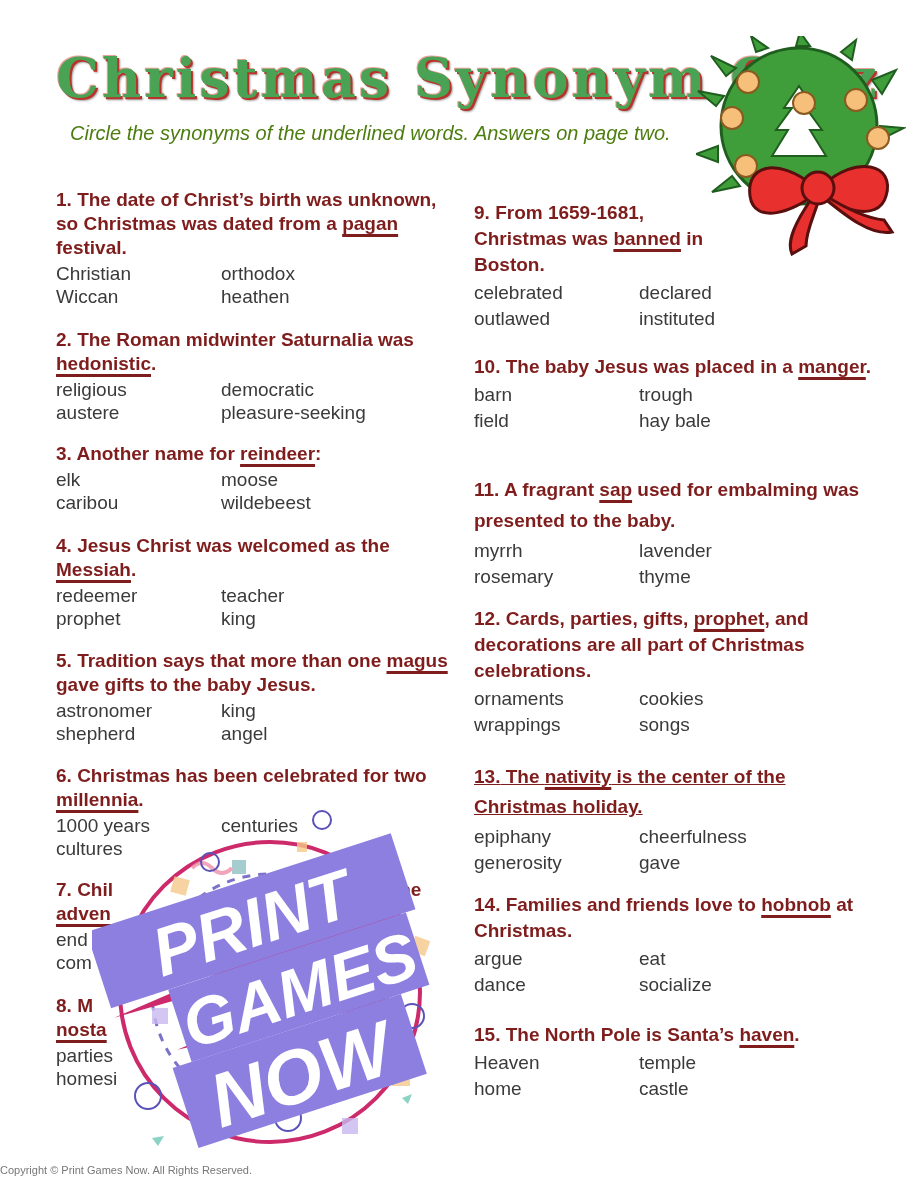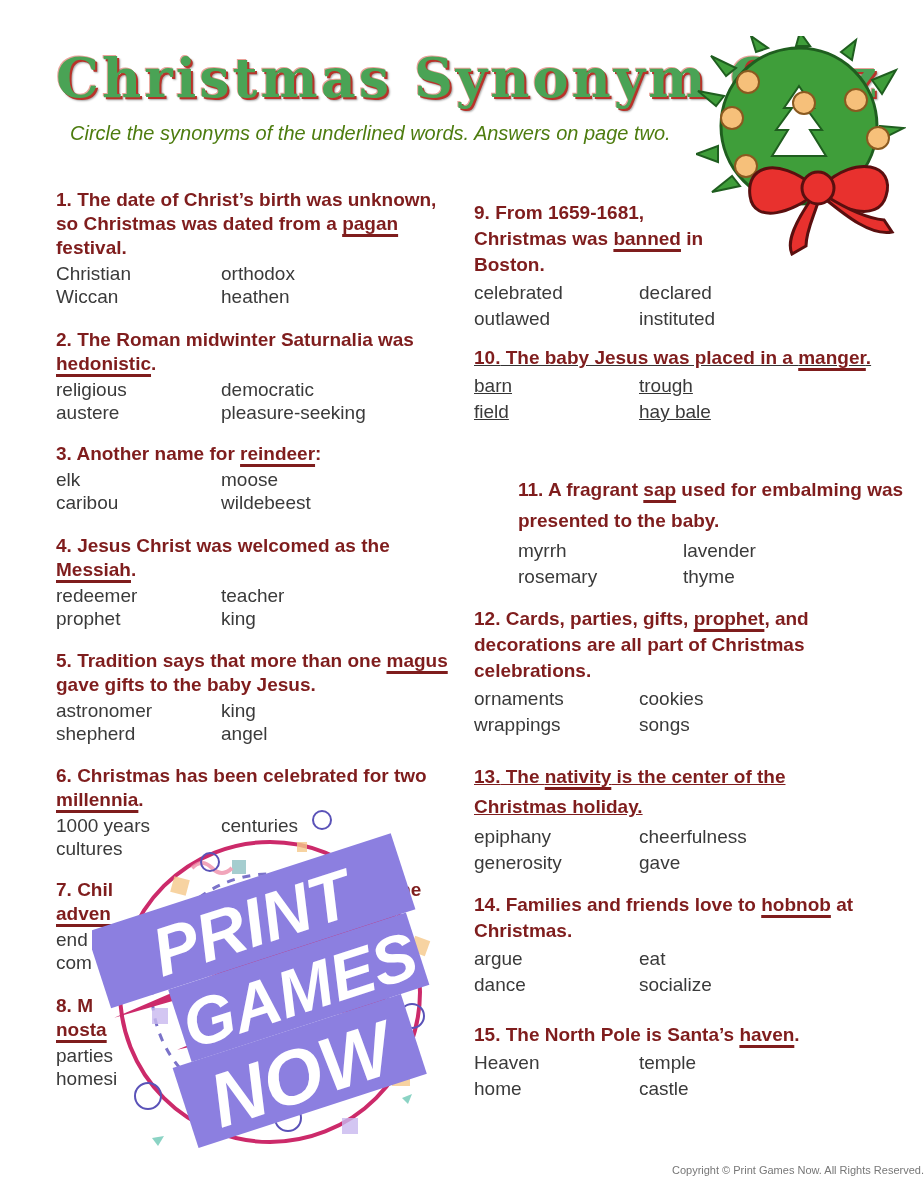--- a/index.html
+++ b/index.html
@@ -24,21 +24,21 @@
   .col-right { left: 474px; width: 400px; }
 
   .q { position: absolute; left: 0; width: 400px; }
   .q-text { font-weight: bold; font-size: 19px; line-height: 24px; color: #7f1d1d; }
   .q-text .u { text-decoration: underline; text-decoration-thickness: 3px; text-underline-offset: 4px; }
   .opts { display: grid; grid-template-columns: 165px 200px; font-size: 19px; line-height: 23px; color: #3a3a3a; margin-top: 2px; }
   .col-right .opts { line-height: 26px; }
 
   .stamp { position: absolute; left: 92px; top: 808px; width: 356px; height: 356px; }
 
-  .copyright { position: absolute; left: 0; width: 924px; top: 1164px; text-align: right; font-size: 11px; color: #777777; }
+  .copyright { position: absolute; left: 0; width: 924px; top: 1164px; text-align: left; font-size: 11px; color: #777777; }
 </style>
 </head>
 <body>
 
 <div class="title">Christmas Synonym Quiz</div>
 <div class="subtitle">Circle the synonyms of the underlined words. Answers on page two.</div>
 
 <svg class="wreath" viewBox="0 0 210 220">
   <g>
     <circle cx="103" cy="90" r="78" fill="#3f9e3a" stroke="#1f5e1f" stroke-width="3"></circle>
@@ -158,31 +158,31 @@
   <div class="q" style="top:12px; width:260px;">
     <div class="q-text" style="line-height:26px;"><span>9.</span><span> From 1659-1681, Christmas was </span><span class="u">banned</span><span> in Boston.</span></div>
     <div class="opts">
       <span>celebrated</span>
         <span>declared</span>
       <span>outlawed</span>
         <span>instituted</span>
     </div>
   </div>
 
-  <div class="q" style="top:156px;text-decoration:underline;">
+  <div class="q" style="top:165px;">
     <div class="q-text" style="line-height:27px;"><span>10.</span><span> The baby Jesus was placed in a </span><span class="u">manger</span><span>.</span></div>
     <div class="opts">
       <span>barn</span>
         <span>trough</span>
       <span>field</span>
         <span>hay bale</span>
     </div>
   </div>
 
-  <div class="q" style="top:286px;margin-left:44px;">
+  <div class="q" style="top:286px;">
     <div class="q-text" style="line-height:31px;"><span>11.</span><span> A fragrant </span><span class="u">sap</span><span> used for embalming was presented to the baby.</span></div>
     <div class="opts">
       <span>myrrh</span>
         <span>lavender</span>
       <span>rosemary</span>
         <span>thyme</span>
     </div>
   </div>
 
   <div class="q" style="top:418px;">

